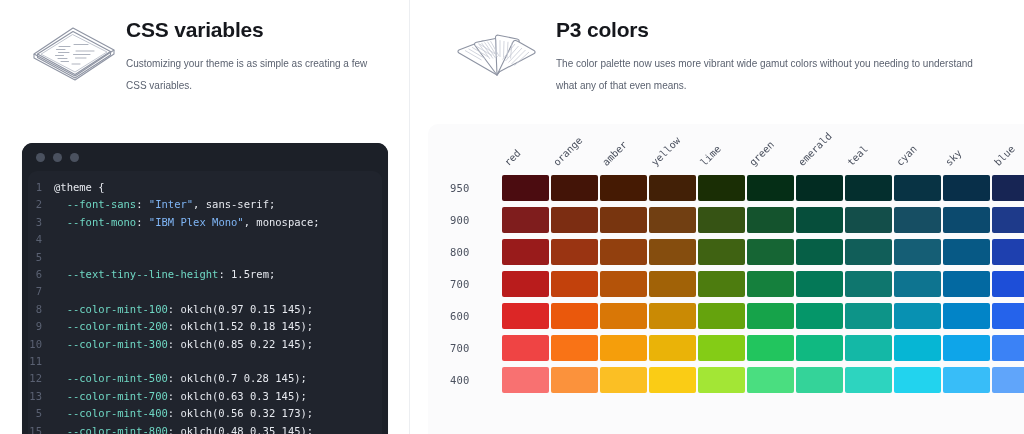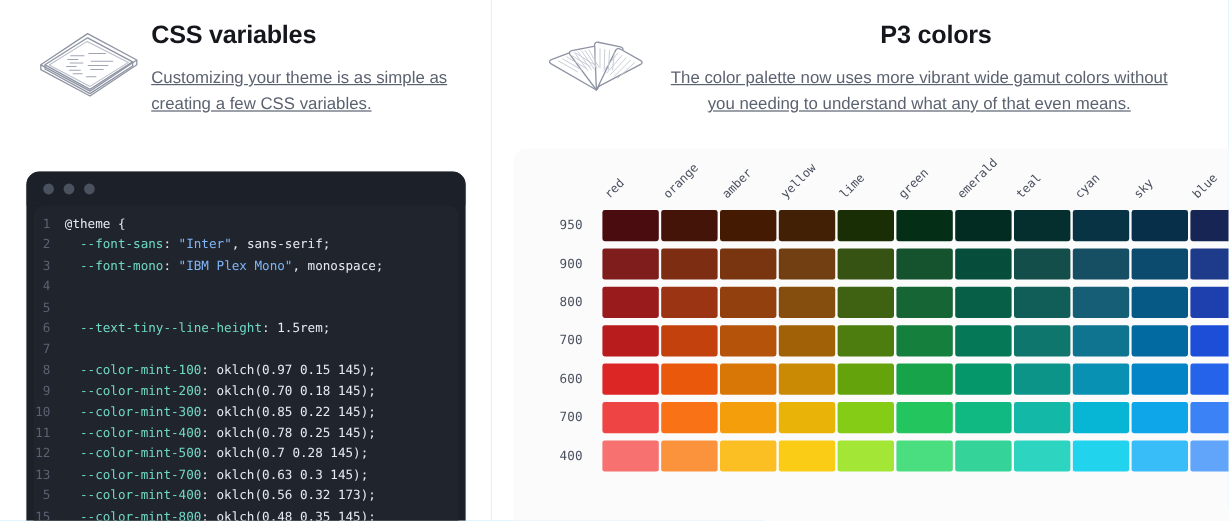--- a/index.html
+++ b/index.html
@@ -8,21 +8,21 @@
     overflow: hidden;
     background: #ffffff;
     font-family: "Liberation Sans", sans-serif;
     -webkit-font-smoothing: antialiased;
   }
 
   .page {
     position: relative;
     width: 1024px; height: 434px;
     display: flex;
-    background: #7dd3fc;
+    background: #6d28d9;
   }
 
   
   .top-stub {
     position: absolute;
     left: 44px; top: -6px;
     width: 10px; height: 9px;
     border-radius: 2px;
     background: #c9ccd4;
     opacity: .85;
@@ -30,21 +30,21 @@
 
   
   .panel {
     position: relative;
     height: 434px;
     background: #ffffff;
     overflow: hidden;
   }
   .panel-left  { width: 410px; }
   .panel-gap   { width: 10px; background: #ffffff; }
-  .panel-right { width: 604px; text-align: center; }
+  .panel-right { width: 604px; }
 
   .panel-left::after {
     content: "";
     position: absolute;
     right: 0; top: 0;
     width: 1px; height: 434px;
     background: #eceef1;
   }
 
   
@@ -68,25 +68,24 @@
 
   .head-title {
     font-size: 21px;
     line-height: 28px;
     font-weight: 700;
     color: #15171c;
     letter-spacing: -0.2px;
   }
   .head-desc {
     margin-top: 9px;
-    font-size: 14px;
+    font-size: 10px;
     line-height: 22px;
     color: #5b6270;
     max-width: 410px;
-    text-decoration: underline;
   }
   .panel-right .head-desc { max-width: 420px; }
 
   
   .code-wrap {
     position: absolute;
     left: 22px; top: 143px;
     width: 366px; height: 300px;
     border-radius: 11px 11px 0 0;
     background: #1c2028;
@@ -235,23 +234,23 @@
       </div>
       <div class="code-body" id="code-body">
           <div class="code-line"><span class="ln">1</span><span class="lc"><span class="tok-at">@theme</span><span class="tok-pun"> {</span></span></div>
           <div class="code-line"><span class="ln">2</span><span class="lc"><span class="tok-var">  --font-sans</span><span class="tok-pun">: </span><span class="tok-str">"Inter"</span><span class="tok-pun">, sans-serif;</span></span></div>
           <div class="code-line"><span class="ln">3</span><span class="lc"><span class="tok-var">  --font-mono</span><span class="tok-pun">: </span><span class="tok-str">"IBM Plex Mono"</span><span class="tok-pun">, monospace;</span></span></div>
           <div class="code-line"><span class="ln">4</span><span class="lc"><span class="tok-pun"></span></span></div>
           <div class="code-line"><span class="ln">5</span></div>
           <div class="code-line"><span class="ln">6</span><span class="lc"><span class="tok-var">  --text-tiny--line-height</span><span class="tok-pun">: 1.5rem;</span></span></div>
           <div class="code-line"><span class="ln">7</span><span class="lc"><span class="tok-pun"></span></span></div>
           <div class="code-line"><span class="ln">8</span><span class="lc"><span class="tok-var">  --color-mint-100</span><span class="tok-pun">: oklch(0.97 0.15 145);</span></span></div>
-          <div class="code-line"><span class="ln">9</span><span class="lc"><span class="tok-var">  --color-mint-200</span><span class="tok-pun">: oklch(0.70 0.18 145);</span></span></div>
+          <div class="code-line"><span class="ln">9</span><span class="lc"><span class="tok-var">  --color-mint-200</span><span class="tok-pun">: oklch(1.52 0.18 145);</span></span></div>
           <div class="code-line"><span class="ln">10</span><span class="lc"><span class="tok-var">  --color-mint-300</span><span class="tok-pun">: oklch(0.85 0.22 145);</span></span></div>
-          <div class="code-line"><span class="ln">11</span><span class="lc"><span class="tok-var">  --color-mint-400</span><span class="tok-pun">: oklch(0.78 0.25 145);</span></span></div>
+          <div class="code-line"><span class="ln">11</span></div>
           <div class="code-line"><span class="ln">12</span><span class="lc"><span class="tok-var">  --color-mint-500</span><span class="tok-pun">: oklch(0.7 0.28 145);</span></span></div>
           <div class="code-line"><span class="ln">13</span><span class="lc"><span class="tok-var">  --color-mint-700</span><span class="tok-pun">: oklch(0.63 0.3 145);</span></span></div>
           <div class="code-line"><span class="ln">5</span><span class="lc"><span class="tok-var">  --color-mint-400</span><span class="tok-pun">: oklch(0.56 0.32 173);</span></span></div>
           <div class="code-line"><span class="ln">15</span><span class="lc"><span class="tok-var">  --color-mint-800</span><span class="tok-pun">: oklch(0.48 0.35 145);</span></span></div>
         </div>
     </div>
   </div>
 
   <div class="panel-gap"></div>
 

